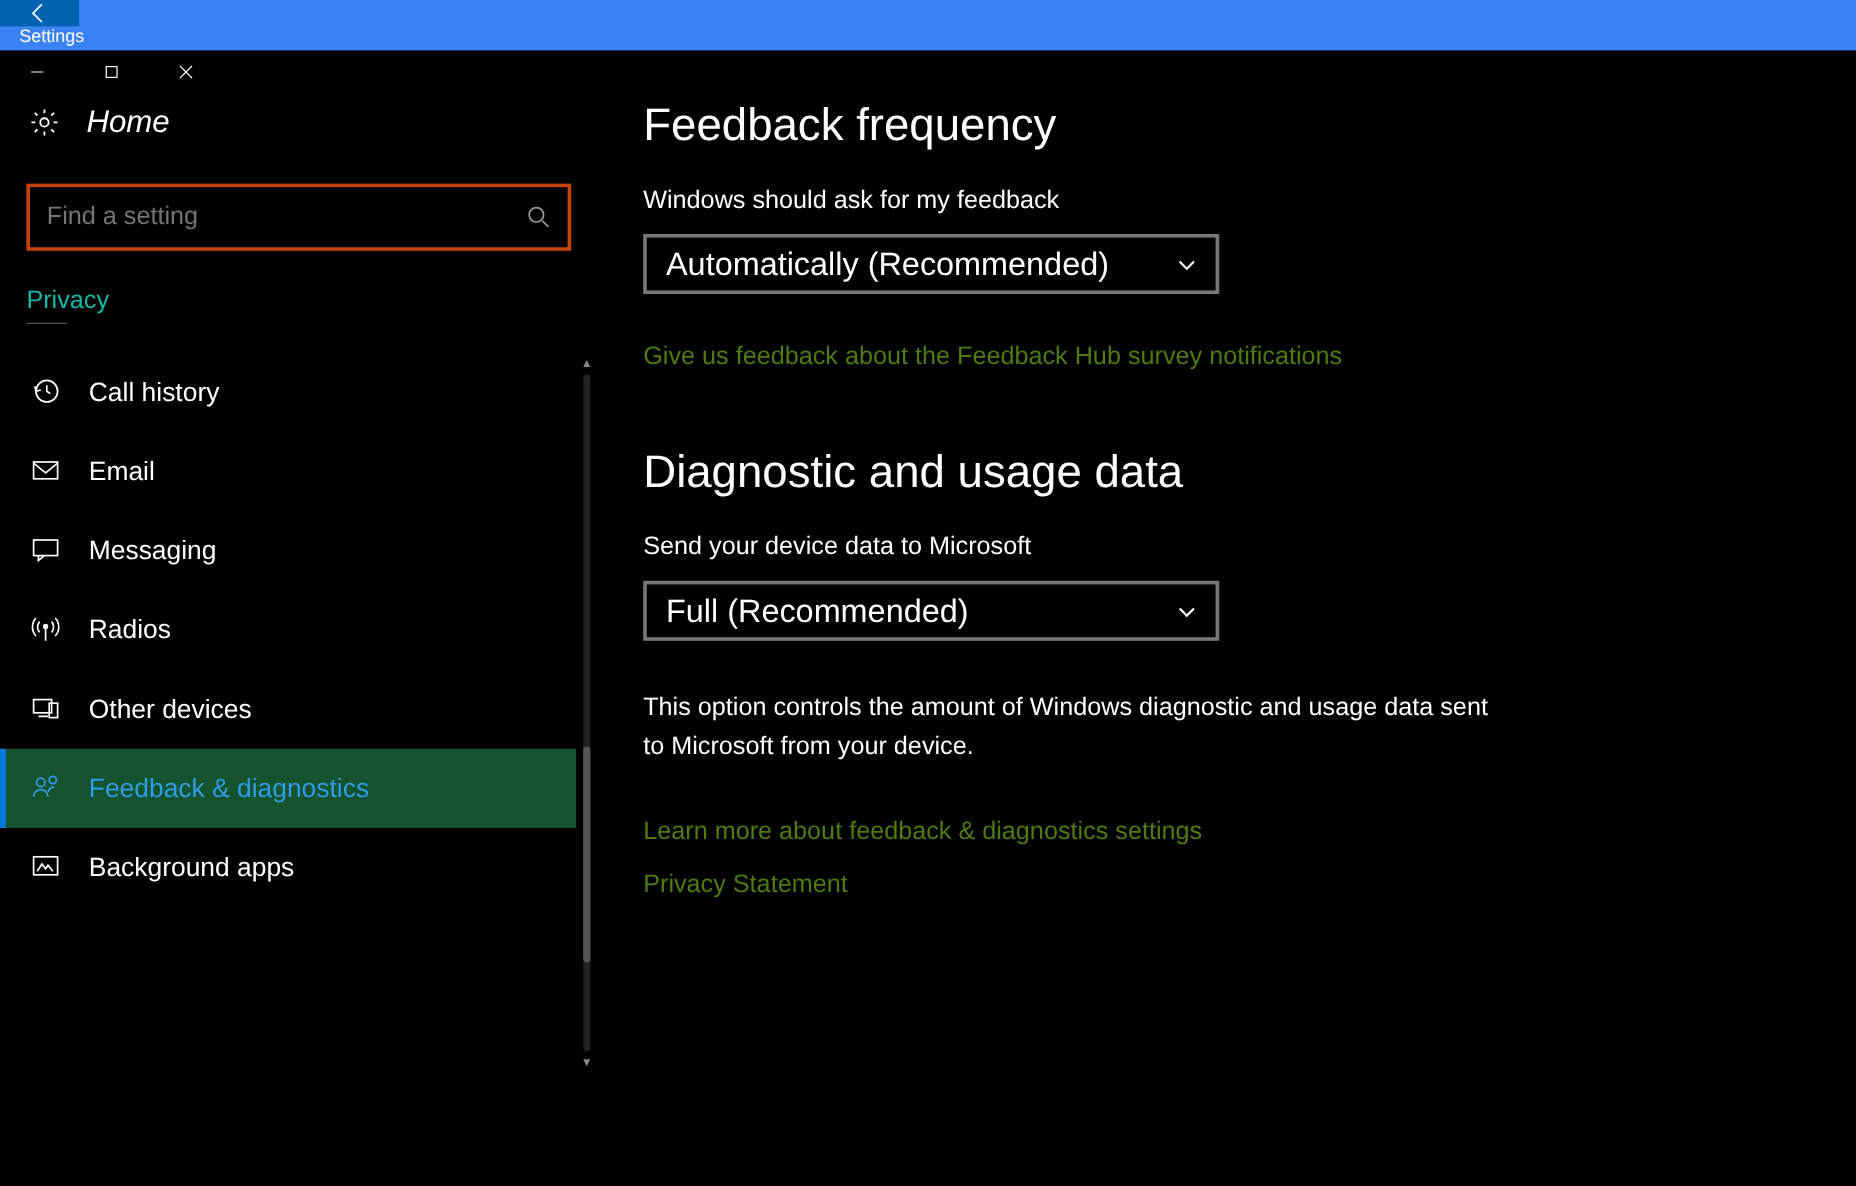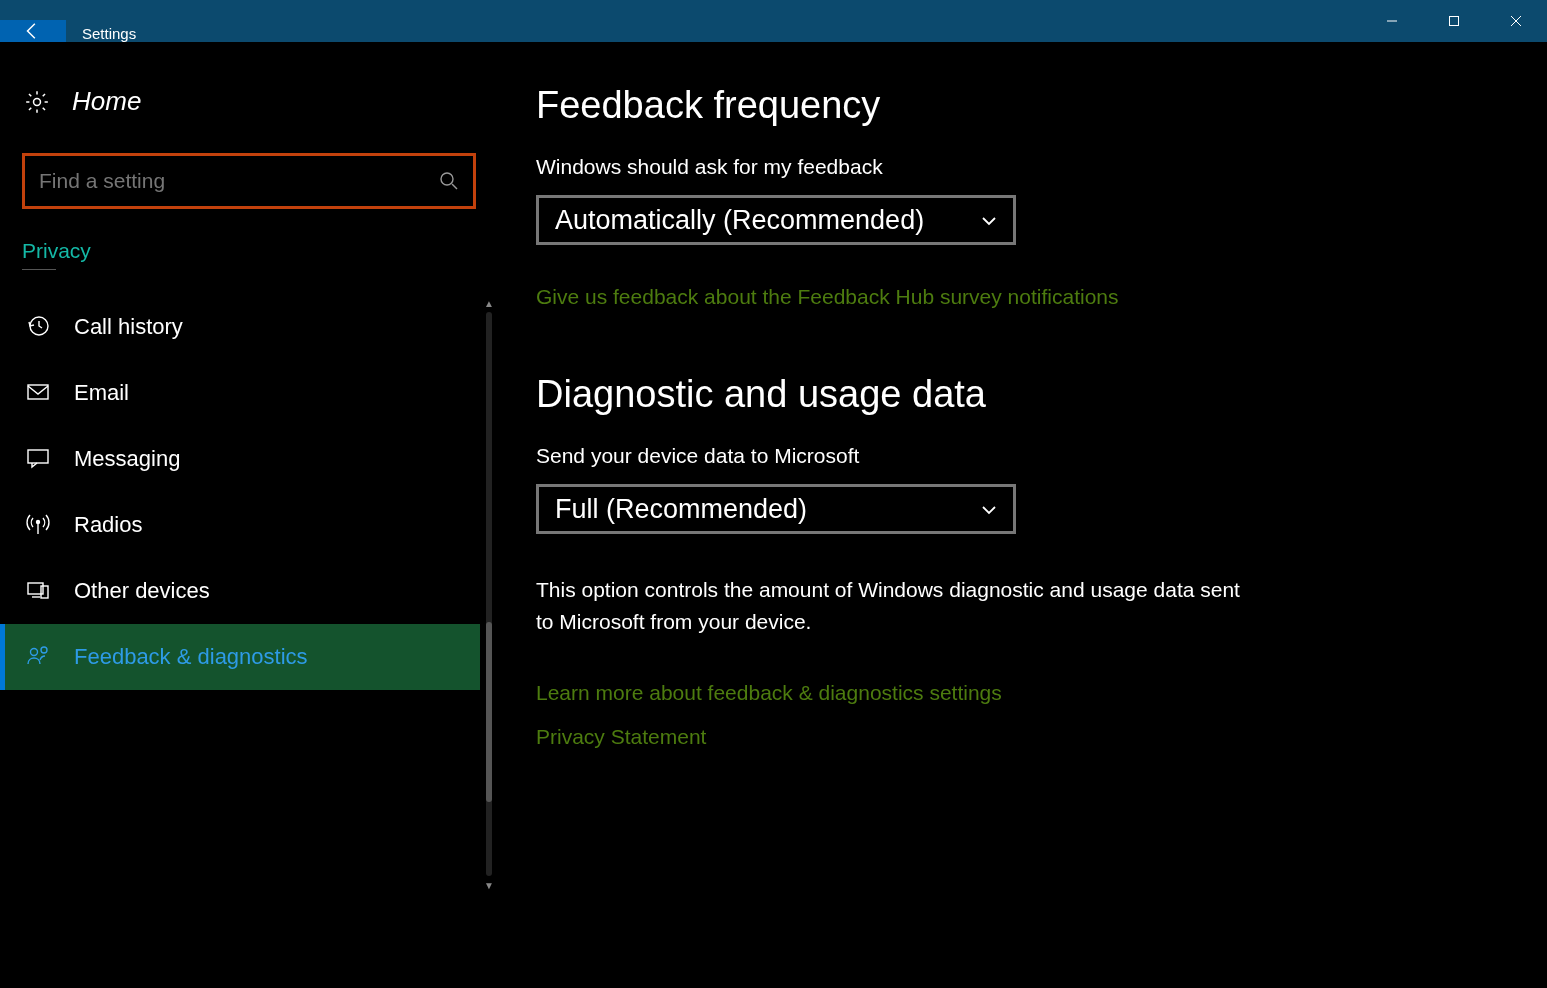--- a/index.html
+++ b/index.html
@@ -8,22 +8,23 @@
     background: #000;
     color: #fff;
     font-family: "Segoe UI", "Segoe UI Light", -apple-system, sans-serif;
     font-weight: 300;
     overflow: hidden;
   }
   
   .titlebar {
     height: 42px;
     display: flex;
-    align-items: flex-end;
-    background: #0c4a6e;
+    align-items: flex-start;
+    background: #3b82f6;
+    flex-direction: column;
   }
   .back-btn {
     width: 66px;
     background: #0063b1;
     display: flex; align-items: center; justify-content: center;
     cursor: pointer;
   }
   .back-btn svg { width: 22px; height: 22px; }
   .title-text {
     flex: 0 0 auto;
@@ -296,20 +297,29 @@
           <svg viewBox="0 0 24 24">
               <circle cx="8" cy="8" r="3.5"></circle>
               <path d="M2 20c0-4 3-6 6-6s6 2 6 6"></path>
               <circle cx="18" cy="6" r="3"></circle>
               <path d="M14 16c1-3 3-4 5-4"></path>
             </svg>
         </span>
         <span class="label">Feedback &amp; diagnostics</span>
       </div>
 
+      <div class="nav-item">
+        <span class="icon">
+          <svg viewBox="0 0 24 24">
+              <rect x="2" y="4" width="20" height="15"></rect>
+              <path d="M5 16l4-6 3 4 2-3 4 5"></path>
+            </svg>
+        </span>
+        <span class="label">Background apps</span>
+      </div>
 
       <div class="nav-scrollbar">
         <div class="nav-scroll-arrow">▲</div>
         <div class="nav-scroll-track">
           <div class="nav-scroll-thumb"></div>
         </div>
         <div class="nav-scroll-arrow">▼</div>
       </div>
     </div>
   </div>

